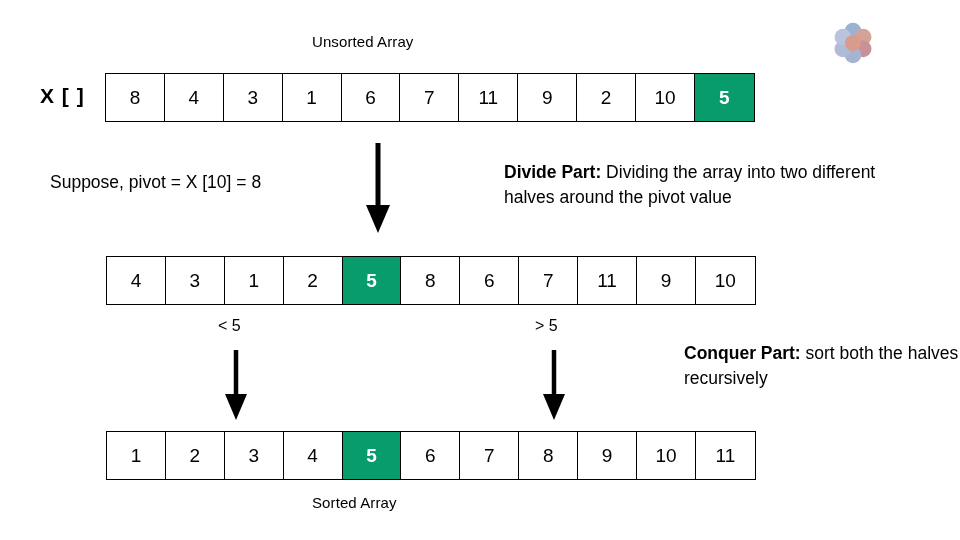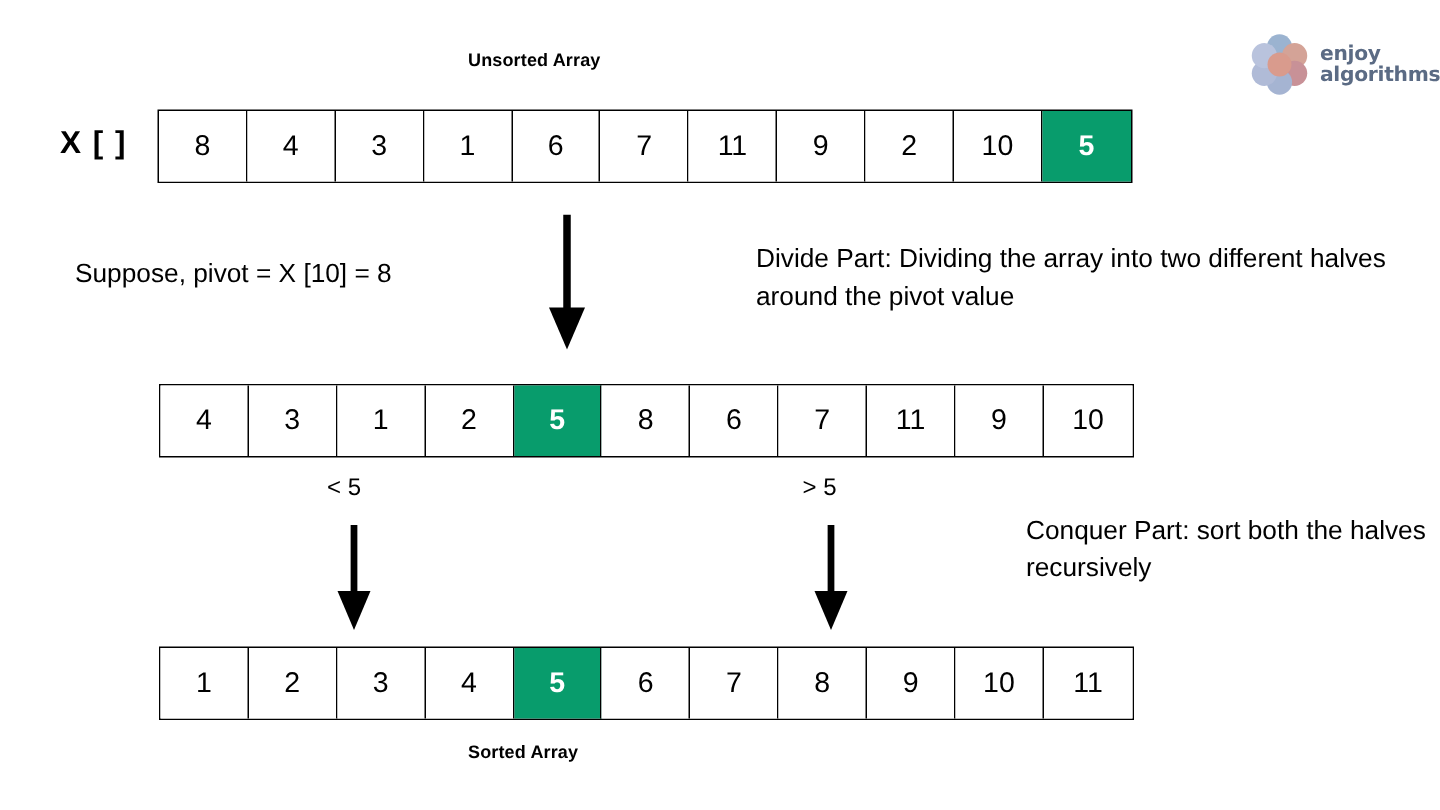--- a/index.html
+++ b/index.html
@@ -32,22 +32,22 @@
     line-height: 14.5px;
     font-weight: 700;
     color: #5b6b84;
     letter-spacing: -0.2px;
   }
   #logo-text div { white-space: nowrap; }
 
   
   .caption {
     position: absolute;
-    font-weight: 700;
-    font-size: 12px;
+    font-weight: 400;
+    font-size: 15px;
     letter-spacing: 0.1px;
     white-space: nowrap;
   }
   #cap-unsorted { left: 312px; top: 33px; }
   #cap-sorted   { left: 312px; top: 494px; }
 
   #x-label {
     position: absolute;
     left: 40px;
     top: 84px;
@@ -95,21 +95,21 @@
 
   
   .note {
     position: absolute;
     font-size: 17.5px;
     line-height: 25px;
   }
   #note-pivot   { left: 50px;  top: 170px; white-space: nowrap; }
   #note-divide  { left: 504px; top: 160px; width: 420px; }
   #note-conquer { left: 640px; top: 341px; width: 300px; margin-left: 44px; }
-  .note b { font-weight: 400; }
+  .note b { font-weight: 700; }
 
   .cmp {
     position: absolute;
     font-size: 16px;
     white-space: nowrap;
   }
   #cmp-less    { left: 218px; top: 317px; }
   #cmp-greater { left: 535px; top: 317px; }
 </style>
 </head>
@@ -120,24 +120,20 @@
     <g opacity="0.78">
       <circle cx="50" cy="22" r="20" fill="#7f9ec4"></circle>
       <circle cx="74" cy="36" r="20" fill="#c98a7a"></circle>
       <circle cx="74" cy="64" r="20" fill="#b9737a"></circle>
       <circle cx="50" cy="78" r="20" fill="#8c9fc6"></circle>
       <circle cx="26" cy="64" r="20" fill="#9aa8cd"></circle>
       <circle cx="26" cy="36" r="20" fill="#a6b3d4"></circle>
       <circle cx="50" cy="50" r="19" fill="#cf7f6e"></circle>
     </g>
   </svg>
-  <div id="logo-text">
-    <div>enjoy</div>
-    <div>algorithms</div>
-  </div>
 </div>
 
 <div class="caption" id="cap-unsorted">Unsorted Array</div>
 
 <div id="x-label">X [ ]</div>
 
 <div class="array" id="array-unsorted">
   <div class="cell">8</div>
   <div class="cell">4</div>
   <div class="cell">3</div>

